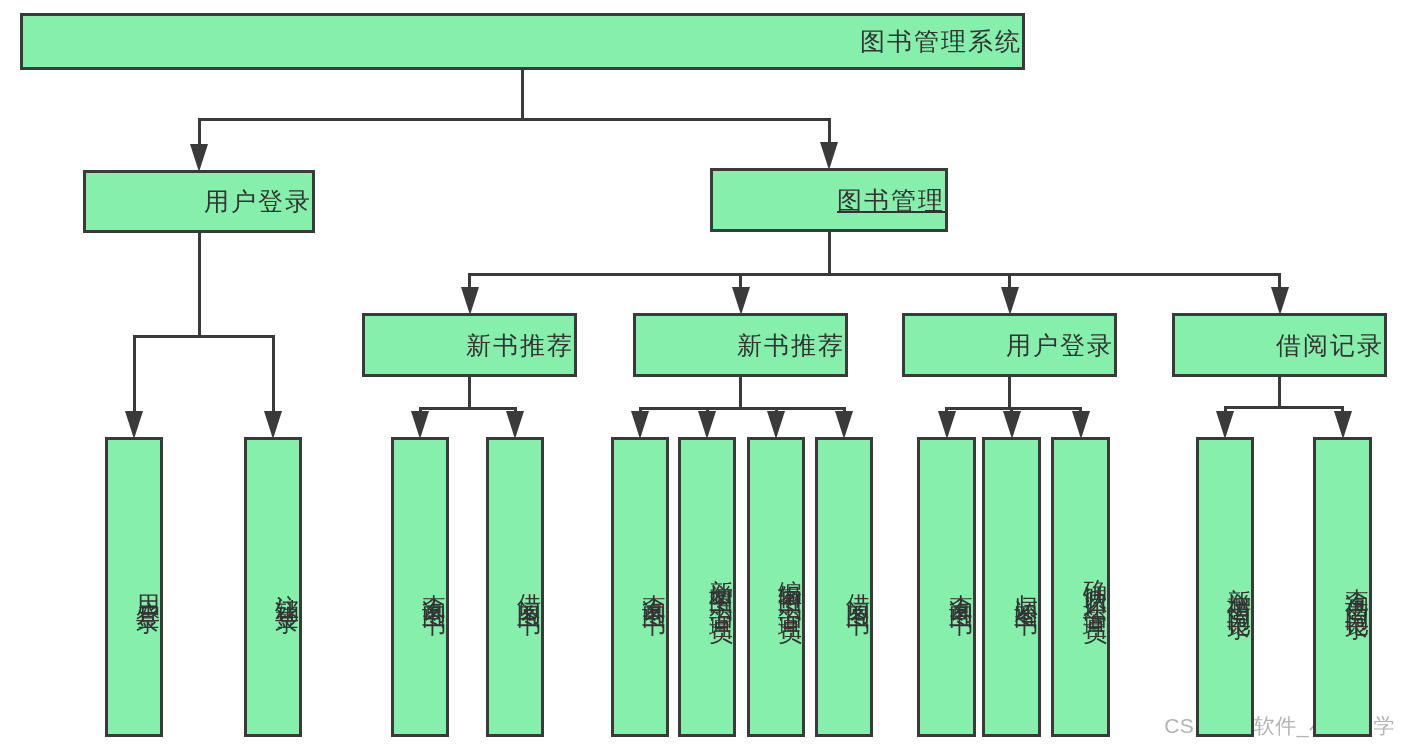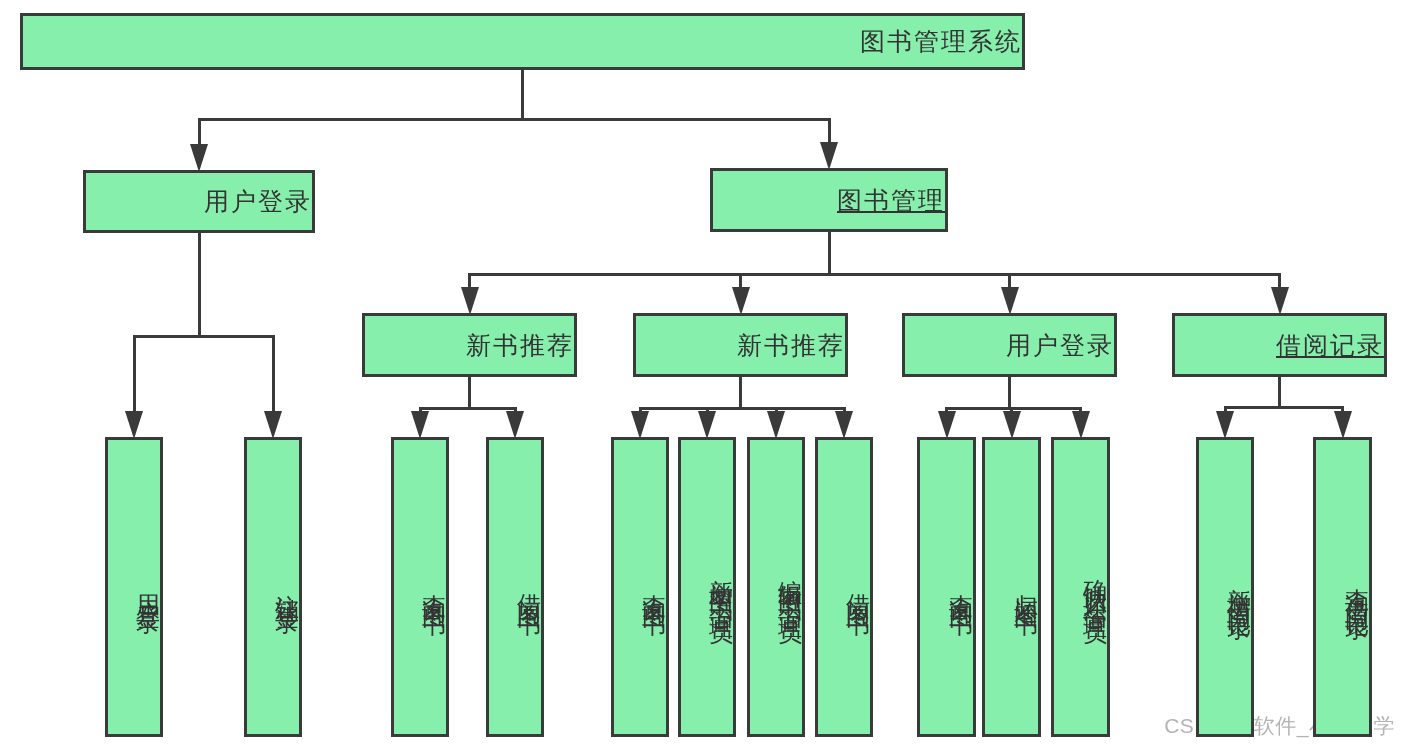--- a/index.html
+++ b/index.html
@@ -76,21 +76,21 @@
     </div>
     <div class="node h" style="left: 362px; top: 313px; width: 215px; height: 64px;">
       <span>新书推荐</span>
     </div>
     <div class="node h" style="left: 633px; top: 313px; width: 215px; height: 64px;">
       <span>新书推荐</span>
     </div>
     <div class="node h" style="left: 902px; top: 313px; width: 215px; height: 64px;">
       <span>用户登录</span>
     </div>
-    <div class="node h" style="left: 1172px; top: 313px; width: 215px; height: 64px; text-decoration: underline;">
+    <div class="node h" style="left: 1172px; top: 313px; width: 215px; height: 64px;">
       <span>借阅记录</span>
     </div>
     <div class="node v" style="left: 105px; top: 437px; width: 58px; height: 300px;">
       <span>用户登录</span>
     </div>
     <div class="node v" style="left: 244px; top: 437px; width: 58px; height: 300px;">
       <span>注销登录</span>
     </div>
     <div class="node v" style="left: 391px; top: 437px; width: 58px; height: 300px;">
       <span>查询图书</span>

